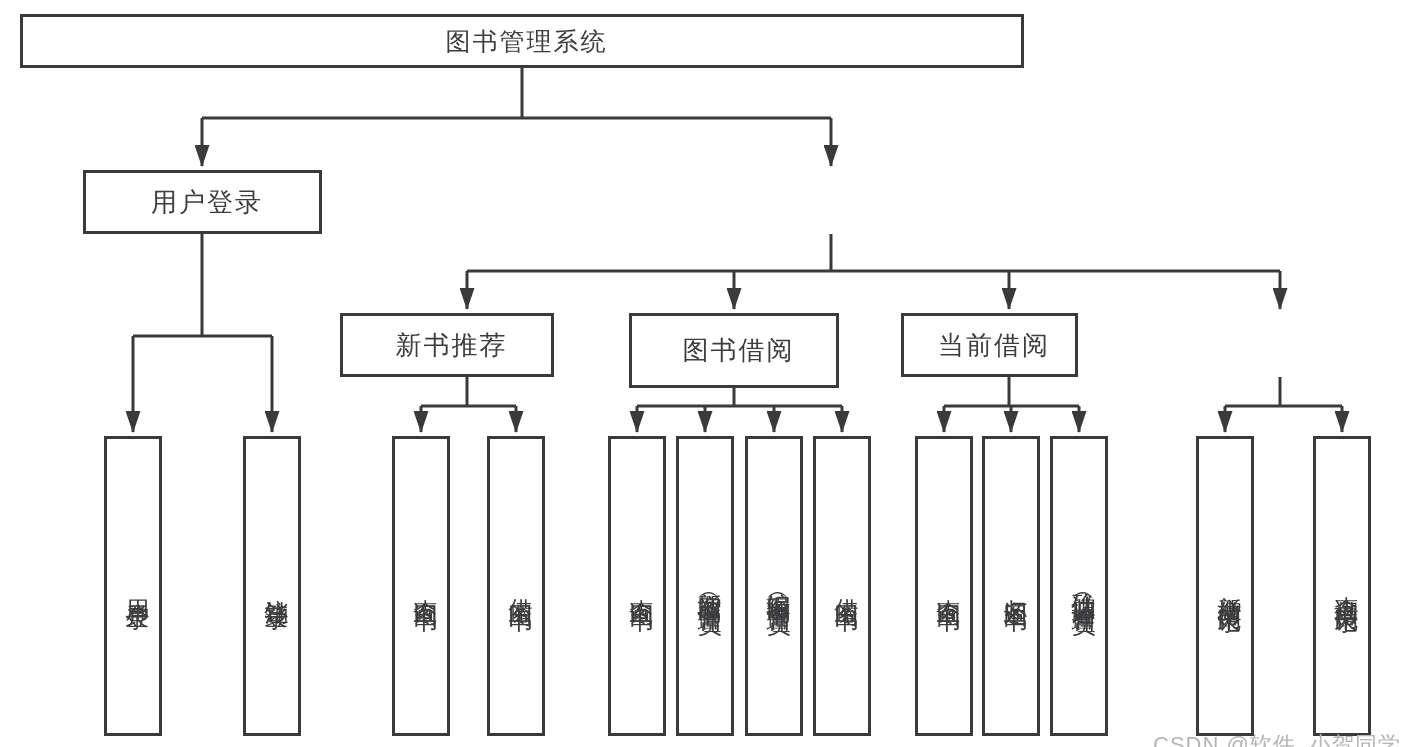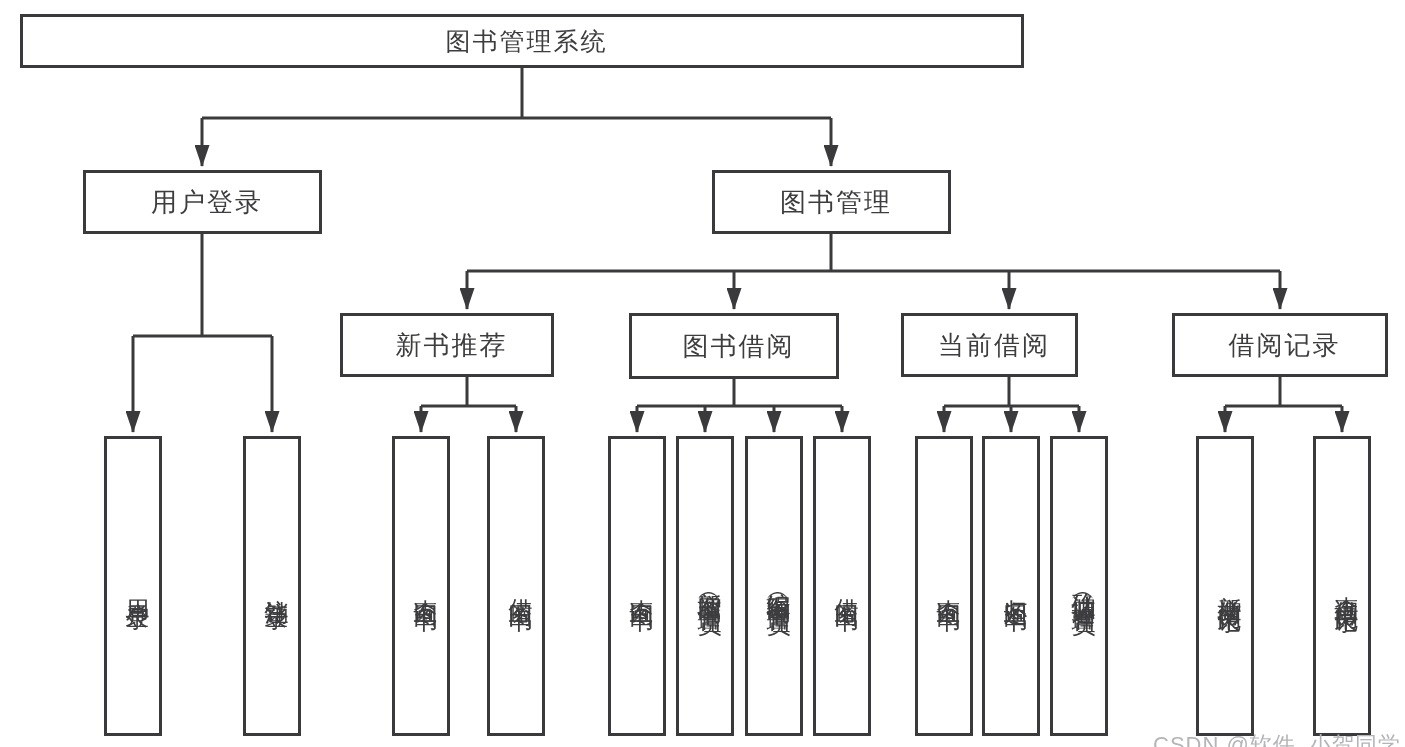--- a/index.html
+++ b/index.html
@@ -93,35 +93,29 @@
     <path class="wire arrowed" d="M1342,406 V432"></path>
   </svg>
 
   <div class="box h root" style="left:20px;top:14px;width:1004px;height:54px">
     <span>图书管理系统</span>
   </div>
 
   <div class="box h" style="left:83px;top:170px;width:239px;height:64px">
     <span>用户登录</span>
   </div>
-  <div class="box h" style="left:712px;top:170px;width:239px;height:64px">
-    <span>图书管理</span>
-  </div>
 
   <div class="box h" style="left:340px;top:313px;width:214px;height:64px">
     <span>新书推荐</span>
   </div>
-  <div class="box h" style="left:629px;top:313px;width:210px;height:66px">
+  <div class="box h" style="left:629px;top:313px;width:210px;height:75px">
     <span>图书借阅</span>
   </div>
   <div class="box h" style="left:901px;top:313px;width:177px;height:64px">
     <span>当前借阅</span>
-  </div>
-  <div class="box h" style="left:1172px;top:313px;width:216px;height:64px">
-    <span>借阅记录</span>
   </div>
 
   <div class="box v" style="left:104px;top:436px;width:58px;height:300px">
     <span>用户登录</span>
   </div>
   <div class="box v" style="left:243px;top:436px;width:58px;height:300px">
     <span>注销登录</span>
   </div>
 
   <div class="box v" style="left:392px;top:436px;width:58px;height:300px">

